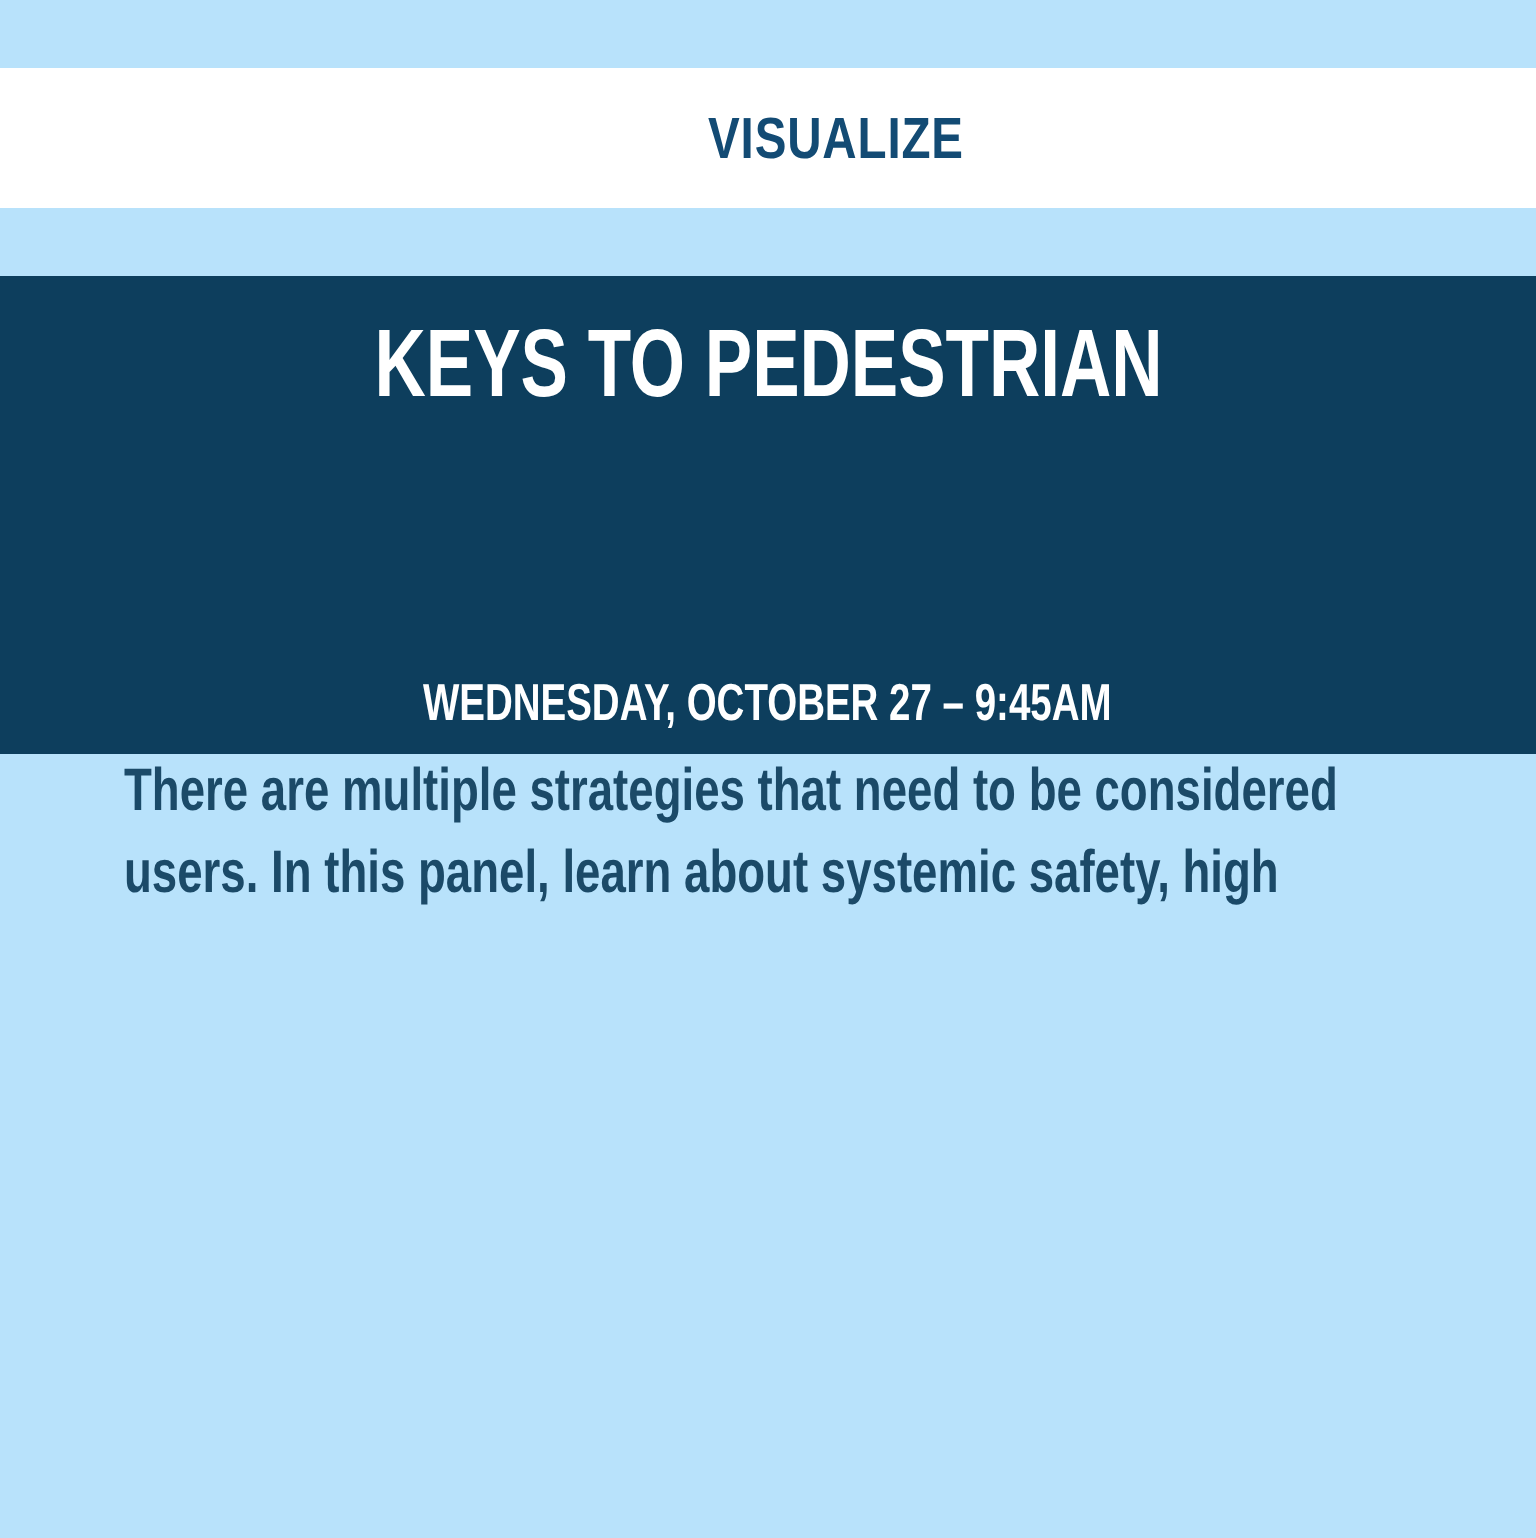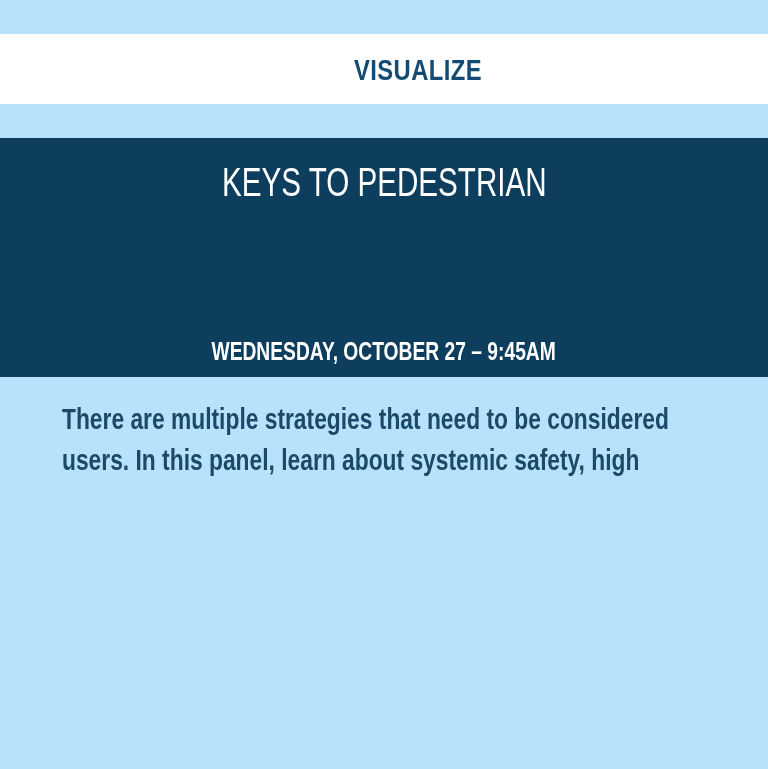--- a/index.html
+++ b/index.html
@@ -44,22 +44,22 @@
   
   .title-wrap {
     position: absolute;
     top: 156px; left: 0; width: 768px;
     text-align: center;
     line-height: 53px;
   }
   .title-line {
     display: block;
     white-space: nowrap;
-    font-size: 40px;
-    font-weight: normal;
+    font-size: 48px;
+    font-weight: bold;
     color: #ffffff;
   }
   .title-line > span {
     display: inline-block;
     transform: scaleX(0.74);
     transform-origin: center top;
   }
 
   
   .datetime-wrap {
@@ -73,21 +73,21 @@
     font-size: 26px;
     font-weight: bold;
     color: #ffffff;
     transform: scaleX(0.74);
     transform-origin: center top;
   }
 
   
   .description {
     position: absolute;
-    top: 398px; left: 62px;
+    top: 375px; left: 62px;
     width: 700px;
   }
   .desc-line {
     display: block;
     height: 41px;
     line-height: 41px;
     white-space: nowrap;
     font-size: 30px;
     font-weight: bold;
     color: #1b4a68;

